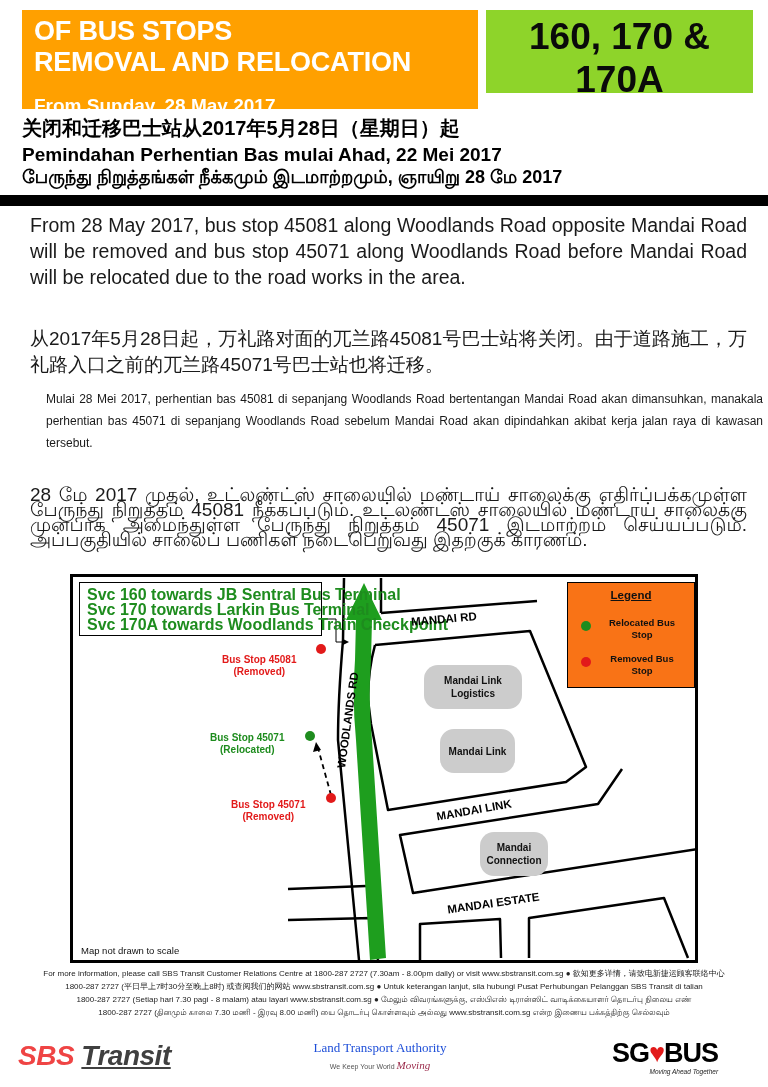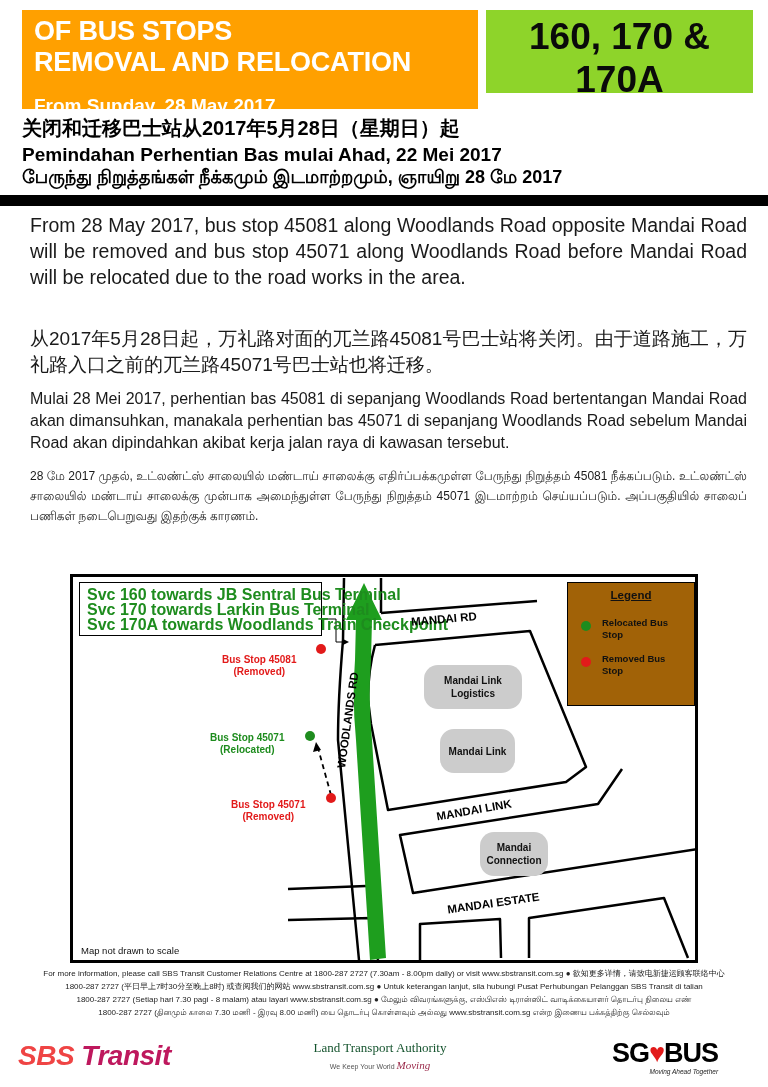--- a/index.html
+++ b/index.html
@@ -10,42 +10,42 @@
   #title-box .t2 { font-size: 19px; font-weight: bold; line-height: 24px; margin-top: 16px; }
   #route-box { left: 486px; top: 10px; width: 267px; height: 83px; background: #8ED42A; color: #0a0a0a; text-align: center; font-weight: bold; font-size: 37px; line-height: 43px; padding-top: 5px; }
   .sub { left: 22px; font-weight: bold; color: #000; white-space: nowrap; }
   #sub-cn { top: 115px; font-size: 20px; }
   #sub-ms { top: 144px; font-size: 19px; }
   #sub-ta { top: 167px; font-size: 18px; }
   #black-bar { left: 0; top: 195px; width: 768px; height: 11px; background: #000; }
   .para { left: 30px; width: 717px; text-align: justify; color: #1a1a1a; }
   #p-en { top: 212px; font-size: 19.5px; line-height: 26px; }
   #p-cn { top: 326px; font-size: 19px; line-height: 26px; }
-  #p-ms { top: 388px; font-size: 16px; line-height: 22px; }
-  #p-ta { top: 466px; font-size: 12px; line-height: 20px; }
+  #p-ms { top: 388px; font-size: 12px; line-height: 22px; margin-left: 16px; }
+  #p-ta { top: 487px; font-size: 19px; line-height: 15px; }
   #map { left: 70px; top: 574px; width: 628px; height: 389px; border: 3px solid #000; background: #fff; }
   #map svg { position: absolute; left: -3px; top: -3px; }
   .svc-box { left: 6px; top: 5px; width: 243px; height: 54px; border: 1.5px solid #000; background: #fff; padding: 4px 0 0 7px; }
   .svc-line { font-size: 16px; font-weight: bold; color: #1E8C1E; line-height: 15px; white-space: nowrap; }
-  .legend { left: 494px; top: 5px; width: 128px; height: 124px; border: 1.5px solid #000; background: #a16207; }
+  .legend { left: 494px; top: 5px; width: 128px; height: 106px; border: 1.5px solid #000; background: #f97316; }
   .legend-title { position: absolute; left: 0; width: 100%; top: 6px; text-align: center; font-size: 11.5px; font-weight: bold; text-decoration: underline; }
   .legend-dot { position: absolute; width: 10px; height: 10px; border-radius: 50%; }
-  .legend-label { position: absolute; font-size: 9.5px; font-weight: bold; line-height: 12px; }
+  .legend-label { position: absolute; font-size: 9.5px; font-weight: bold; line-height: 12px; text-align: center; }
   .stop-label { font-size: 10px; font-weight: bold; text-align: center; line-height: 12px; white-space: nowrap; }
   .red { color: #E21A1A; }
   .green { color: #1E8C1E; }
   .bldg { background: #CCCCCC; font-size: 10px; font-weight: bold; text-align: center; display: flex; align-items: center; justify-content: center; line-height: 13px; color: #111; border-radius: 14px; }
   .road-label { font-size: 11.5px; font-weight: bold; white-space: nowrap; color: #000; }
   .scale-note { left: 8px; bottom: 4px; font-size: 9.5px; color: #111; }
   .footer { left: 0; width: 768px; text-align: center; font-size: 8px; line-height: 12.5px; color: #222; white-space: nowrap; }
   #logo-sbs { left: 18px; top: 1040px; font-size: 28px; font-weight: bold; font-style: italic; letter-spacing: -0.5px; }
   #logo-sbs .s1 { color: #ef4444; }
-  #logo-sbs .s2 { color: #be185d; }
+  #logo-sbs .s2 { color: #404040; text-decoration: underline; }
   #logo-lta { left: 300px; top: 1040px; width: 160px; text-align: center; }
-  #logo-lta .l1 { font-family: "Liberation Serif", serif; font-size: 13px; color: #14532d; white-space: nowrap; }
+  #logo-lta .l1 { font-family: "Liberation Serif", serif; font-size: 13px; color: #1d4ed8; white-space: nowrap; }
   #logo-lta .l2 { font-size: 7px; color: #555; margin-top: 3px; white-space: nowrap; }
   #logo-lta .l2 i { color: #9A2A4A; font-family: "Liberation Serif", serif; font-size: 11px; }
   #logo-sg { left: 612px; top: 1038px; text-align: right; }
   #logo-sg .g1 { font-size: 27px; font-weight: bold; color: #000; letter-spacing: -1px; line-height: 30px; }
   #logo-sg .heart { color: #E21A1A; }
   #logo-sg .g2 { font-size: 6.5px; font-style: italic; color: #222; }
 </style>
 </head>
 <body>
 

